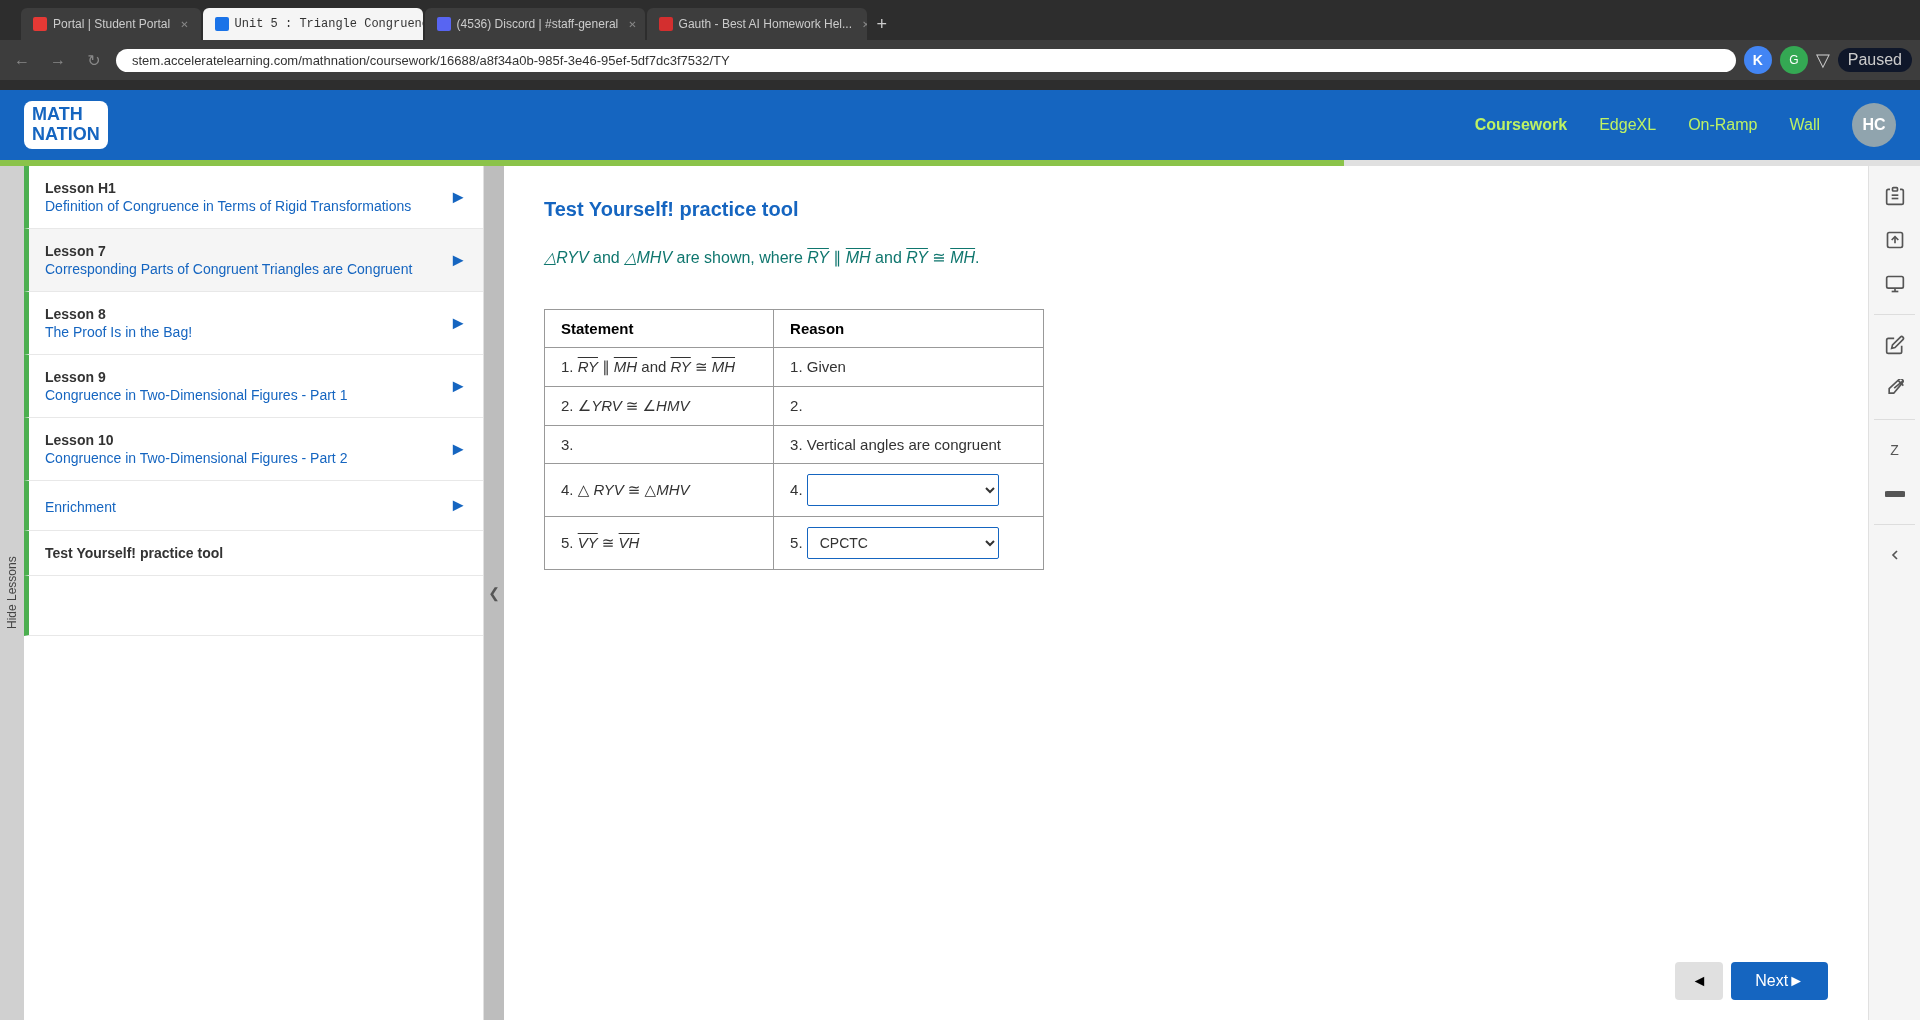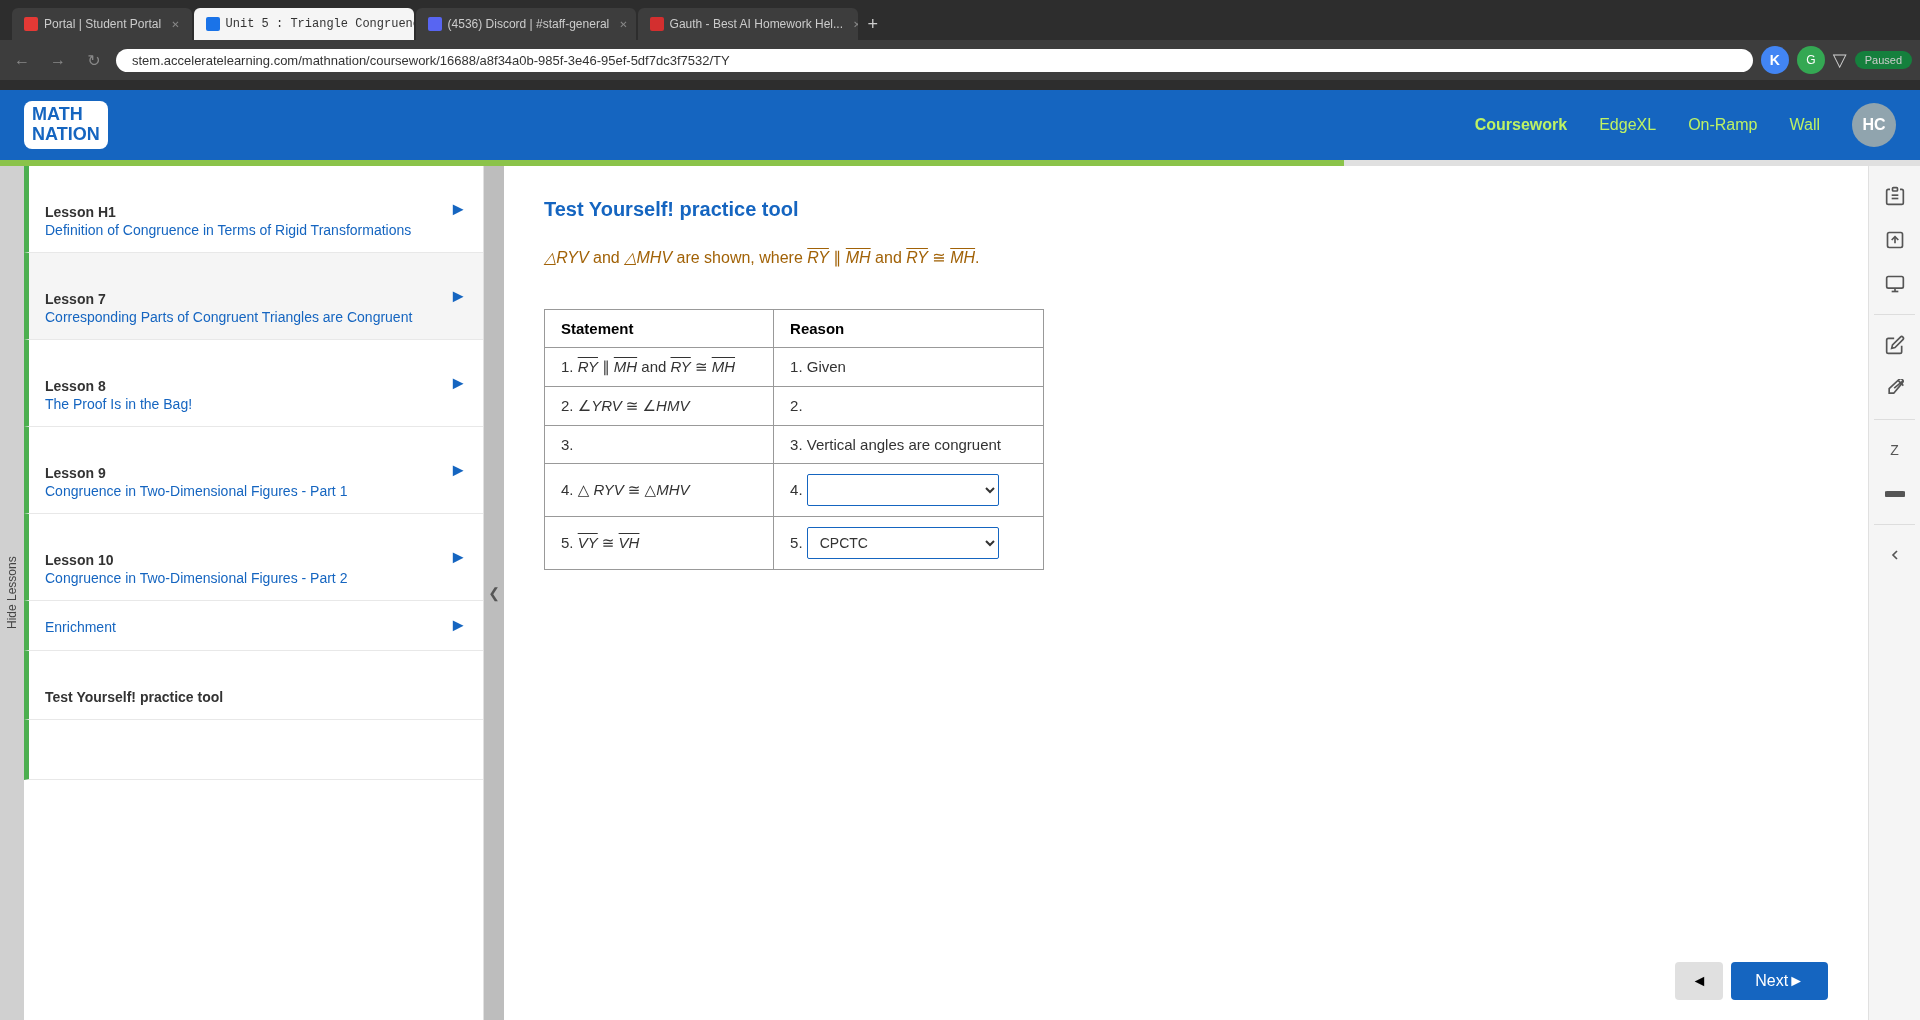--- a/index.html
+++ b/index.html
@@ -6,21 +6,21 @@
     body { font-family: Arial, sans-serif; background: #f5f5f5; width: 1920px; height: 1020px; overflow: hidden; }
 
     
     .browser-chrome {
       background: #2d2d2d;
       height: 90px;
     }
     .tab-bar {
       display: flex;
       align-items: center;
-      padding: 8px 12px 0;
+      padding: 8px 21px 0;
       gap: 2px;
       height: 40px;
     }
     .tab {
       display: flex;
       align-items: center;
       background: #3d3d3d;
       color: #ccc;
       padding: 6px 12px;
       border-radius: 6px 6px 0 0;
@@ -85,25 +85,25 @@
       color: #333;
       display: flex;
       align-items: center;
     }
     .browser-actions {
       display: flex;
       gap: 8px;
       align-items: center;
     }
     .paused-badge {
-      background: #15803d;
+      background: #0f172a;
       color: #ccc;
       padding: 3px 10px;
       border-radius: 12px;
-      font-size: 11px;
+      font-size: 16px;
     }
 
     
     .app-container {
       display: flex;
       flex-direction: column;
       height: 930px;
     }
 
     
@@ -193,21 +193,20 @@
       cursor: pointer;
     }
     .lesson-item.active {
       background: #f5f5f5;
     }
     .lesson-info {}
     .lesson-number {
       font-weight: bold;
       color: #333;
       font-size: 14px;
-      margin-top: 24px;
     }
     .lesson-title {
       color: #1565c0;
       font-size: 14px;
       margin-top: 2px;
     }
     .lesson-arrow {
       color: #1565c0;
       font-size: 18px;
     }
@@ -223,21 +222,21 @@
 
     .section-title {
       color: #1565c0;
       font-size: 20px;
       font-weight: bold;
       margin-bottom: 24px;
     }
 
     .problem-statement {
       font-size: 16px;
-      color: #a16207;
+      color: #0f766e;
       margin-bottom: 12px;
       line-height: 1.6;
     }
 
     .overline {
       text-decoration: overline;
     }
 
     .instruction-text {
       font-size: 15px;

